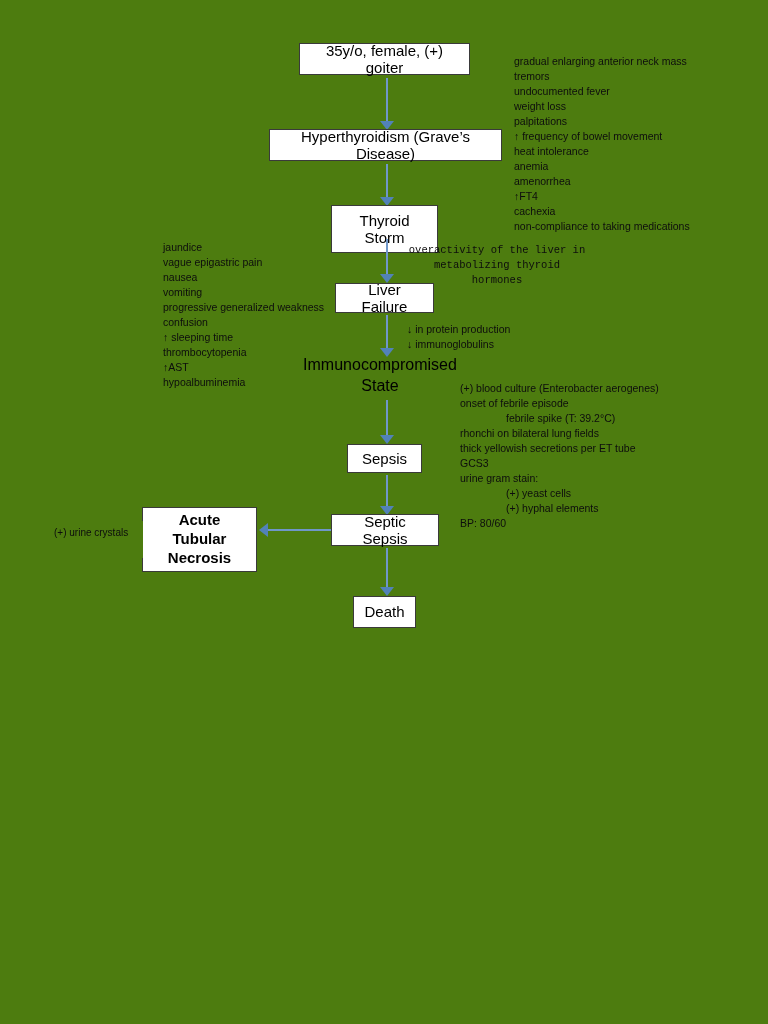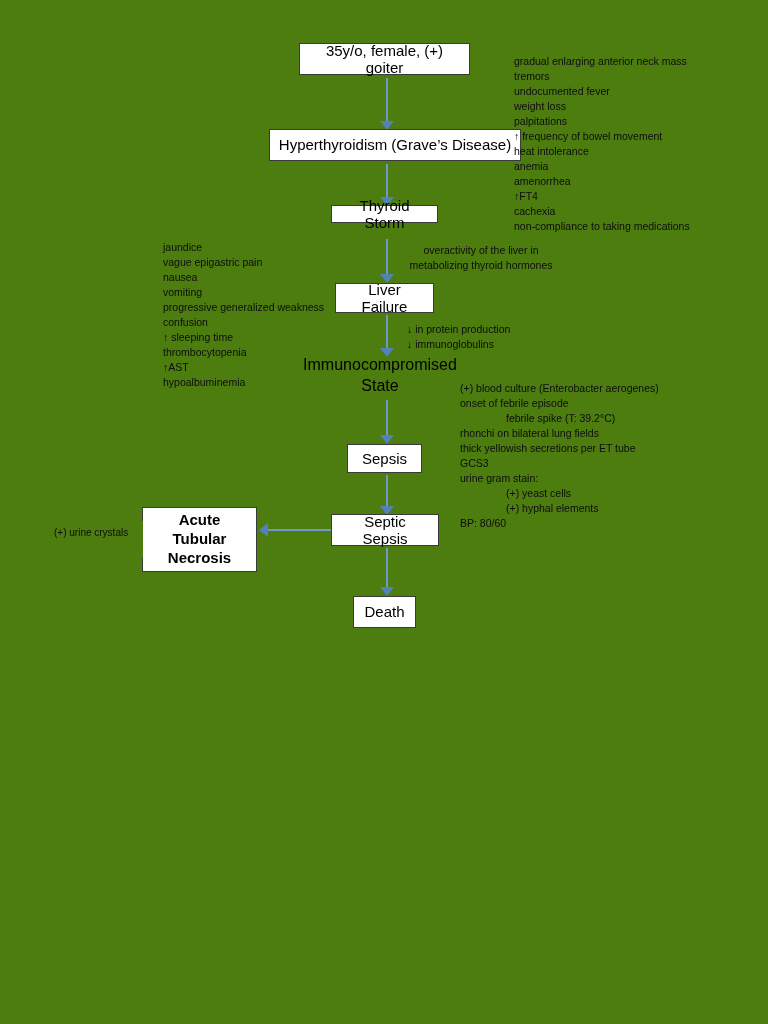--- a/index.html
+++ b/index.html
@@ -129,30 +129,30 @@
 
   <div class="node" style="left:299px; top:43px; width:171px; height:32px;">
     <span>35y/o, female, (+) goiter</span>
   </div>
 
   <div class="arrow-v" style="left:379px; top:78px; height:52px;">
     <div class="shaft" style="height:43px;"></div>
     <div class="head"></div>
   </div>
 
-  <div class="node" style="left:269px; top:129px; width:252px; height:32px;">
+  <div class="node" style="left:269px; top:129px; width:233px; height:32px;">
     <span>Hyperthyroidism (Grave’s Disease)</span>
   </div>
 
   <div class="arrow-v" style="left:379px; top:164px; height:42px;">
     <div class="shaft" style="height:33px;"></div>
     <div class="head"></div>
   </div>
 
-  <div class="node" style="left:331px; top:205px; width:107px; height:18px;">
+  <div class="node" style="left:331px; top:205px; width:107px; height:48px;">
     <span>Thyroid Storm</span>
   </div>
 
   <div class="arrow-v" style="left:379px; top:239px; height:44px;">
     <div class="shaft" style="height:35px;"></div>
     <div class="head"></div>
   </div>
 
   <div class="node" style="left:335px; top:283px; width:99px; height:30px;">
     <span>Liver Failure</span>
@@ -202,21 +202,21 @@
   </div>
 
   <div class="node" style="left:353px; top:596px; width:63px; height:32px;">
     <span>Death</span>
   </div>
 
   <div class="annotation" id="ann-hyperthyroid" style="left:514px; top:54px;"><span class="line">gradual enlarging anterior neck mass</span><span class="line">tremors</span><span class="line">undocumented fever</span><span class="line">weight loss</span><span class="line">palpitations</span><span class="line">↑ frequency of bowel movement</span><span class="line">heat intolerance</span><span class="line">anemia</span><span class="line">amenorrhea</span><span class="line">↑FT4</span><span class="line">cachexia</span><span class="line">non-compliance to taking medications</span></div>
 
   <div class="annotation" id="ann-liver" style="left:163px; top:240px;"><span class="line">jaundice</span><span class="line">vague epigastric pain</span><span class="line">nausea</span><span class="line">vomiting</span><span class="line">progressive generalized weakness</span><span class="line">confusion</span><span class="line">↑ sleeping time</span><span class="line">thrombocytopenia</span><span class="line">↑AST</span><span class="line">hypoalbuminemia</span></div>
 
-  <div class="annotation centered" style="left:391px; top:243px; width:180px;">
+  <div class="annotation centered" style="left:407px; top:243px; width:180px;font-family:Liberation Mono, monospace;">
     <span class="line">overactivity of the liver in</span>
     <span class="line">metabolizing thyroid hormones</span>
   </div>
 
   <div class="annotation" id="ann-immuno" style="left:407px; top:322px;"><span class="line">↓ in protein production</span><span class="line">↓ immunoglobulins</span></div>
 
   <div class="annotation" id="ann-sepsis" style="left:460px; top:381px;"><span class="line">(+) blood culture (Enterobacter aerogenes)</span><span class="line">onset of febrile episode</span><span class="line indent">febrile spike (T: 39.2°C)</span><span class="line">rhonchi on bilateral lung fields</span><span class="line">thick yellowish secretions per ET tube</span><span class="line">GCS3</span><span class="line">urine gram stain:</span><span class="line indent">(+) yeast cells</span><span class="line indent">(+) hyphal elements</span><span class="line">BP: 80/60</span></div>
 
   <div class="label-small" style="left:54px; top:526px;">
     <span>(+) urine crystals</span>

